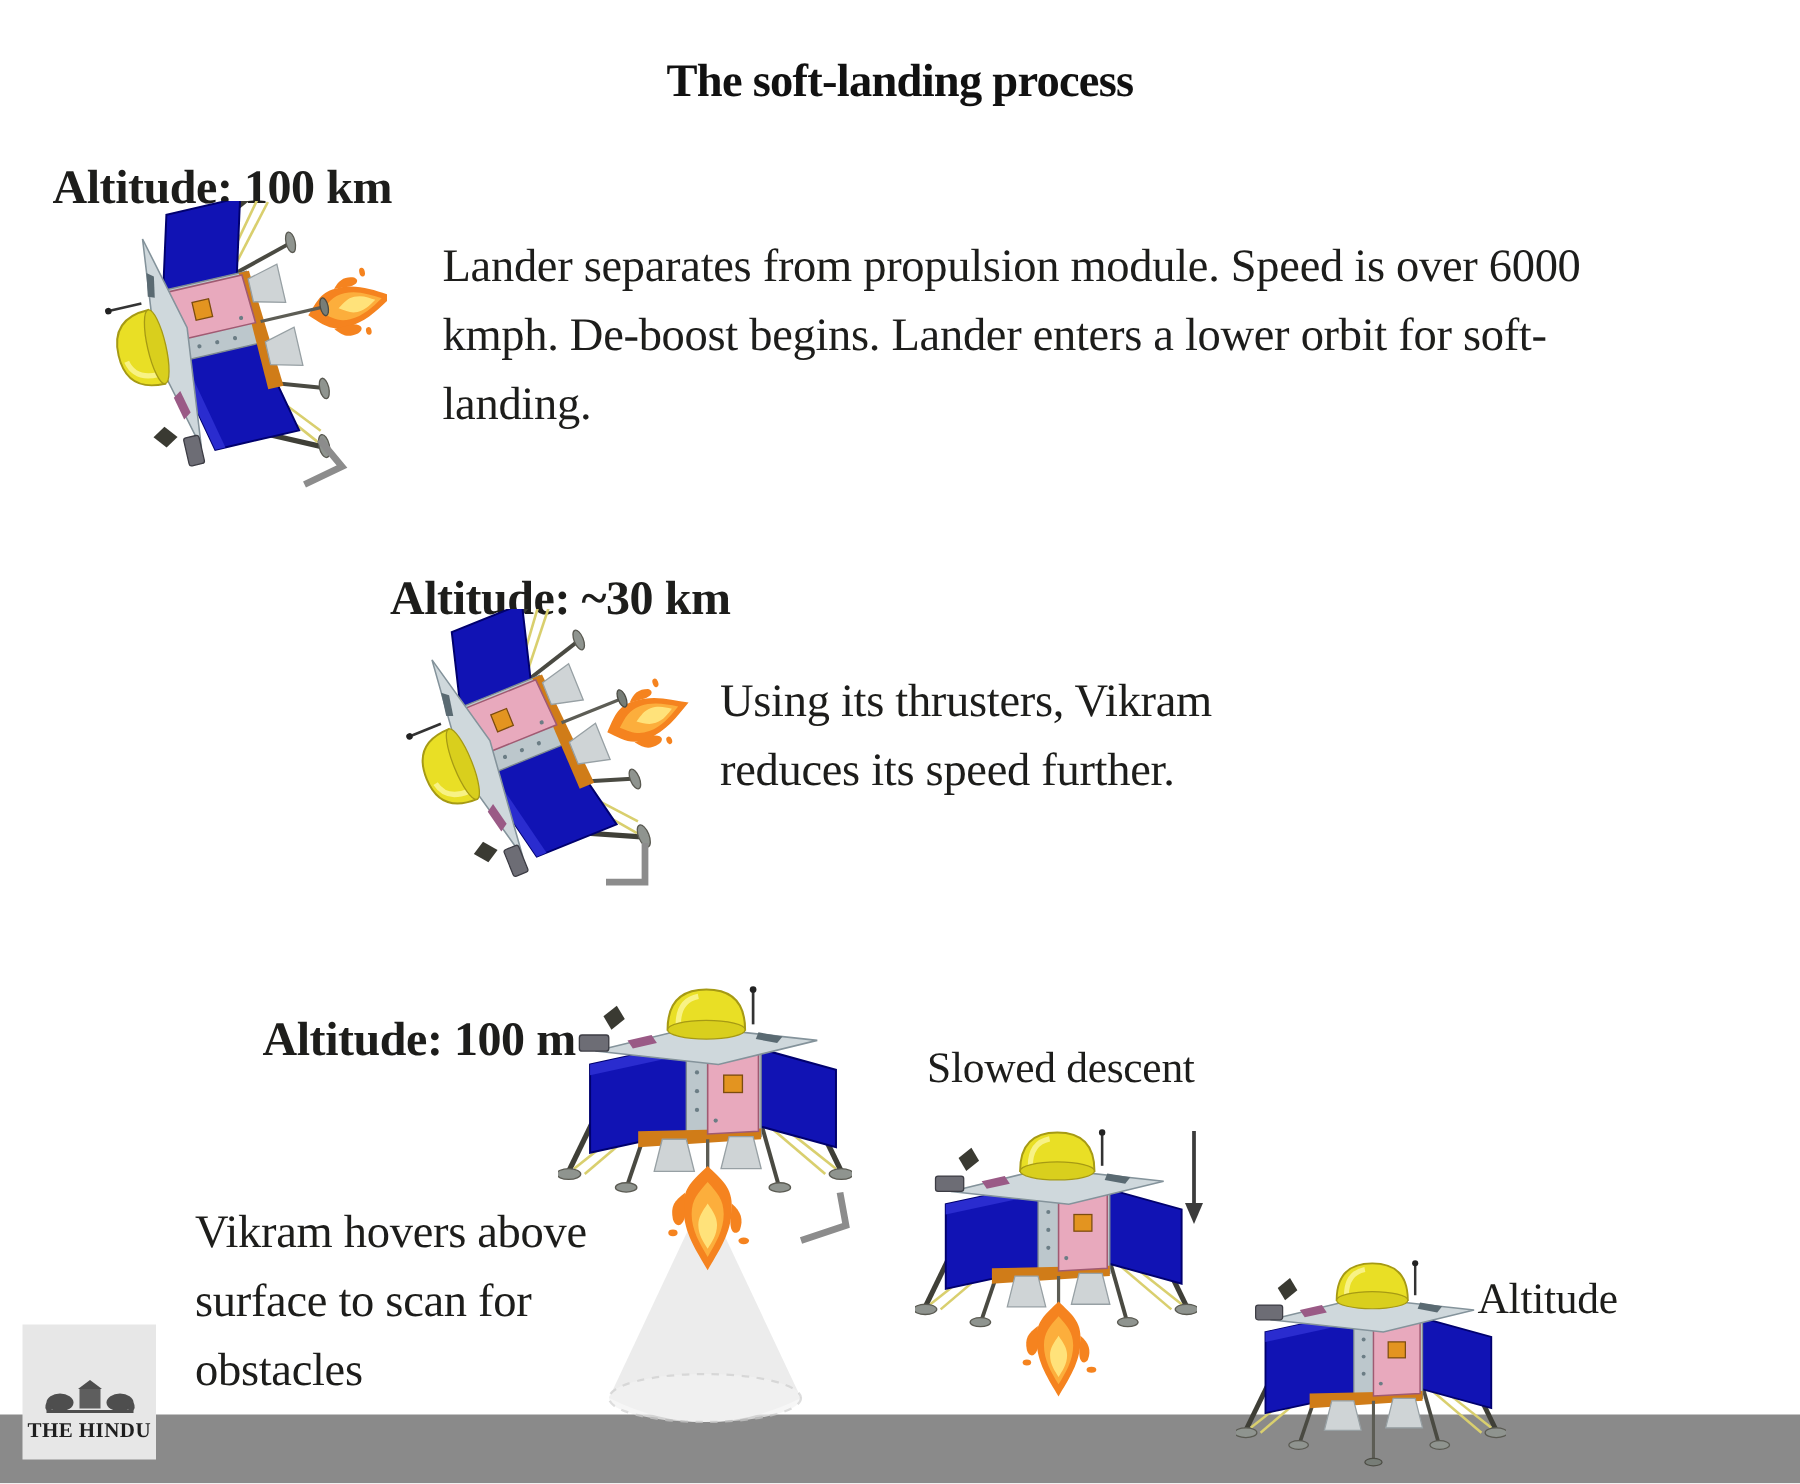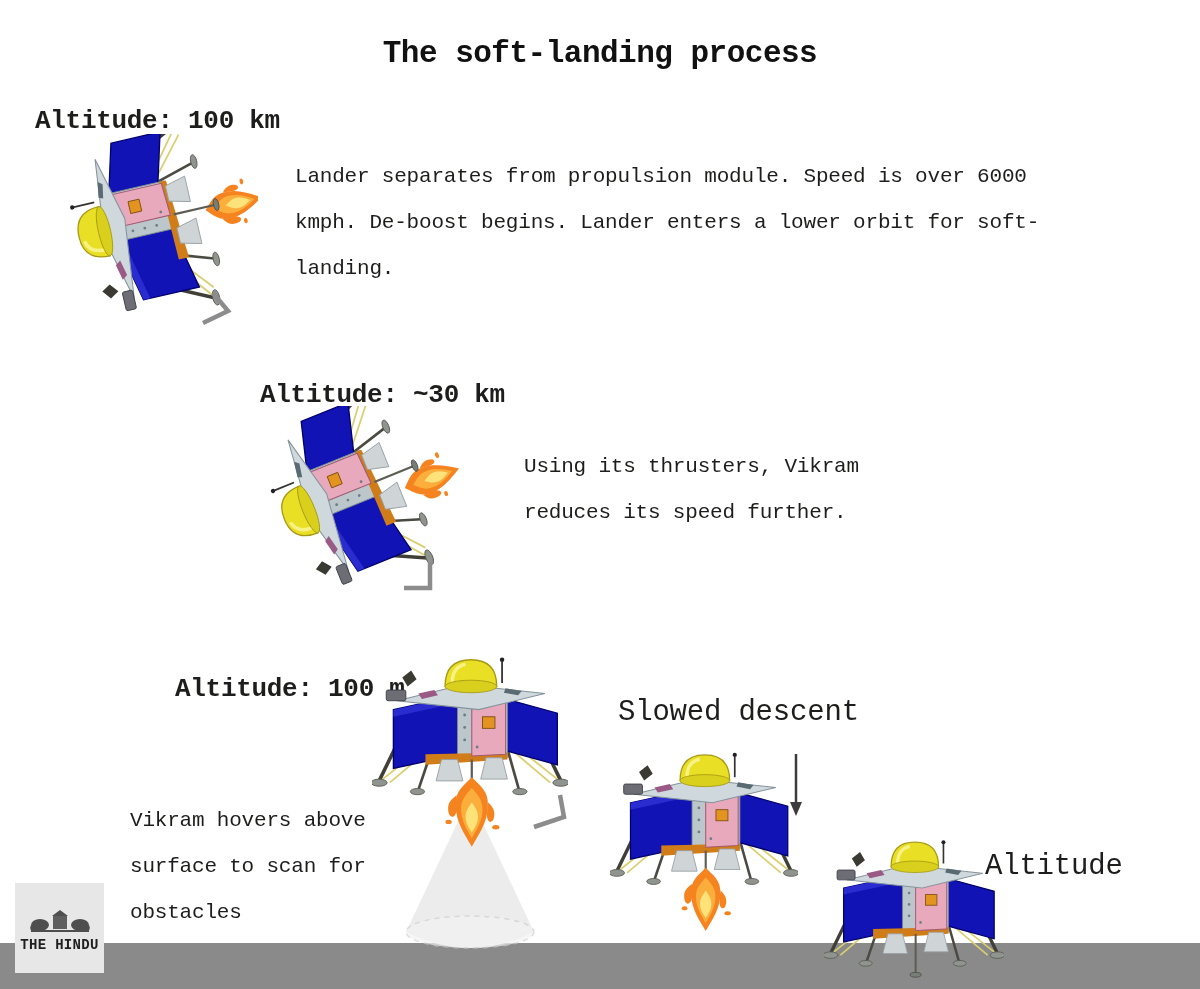--- a/index.html
+++ b/index.html
@@ -1,33 +1,33 @@
 <!DOCTYPE html>
 <html><head>
 <meta charset="utf-8">
 <style>
   html,body{margin:0;padding:0;background:#fff;}
   #stage-canvas{
     position:relative;width:1200px;height:989px;background:#ffffff;
-    font-family:Liberation Mono, monospace;color:#1d1d1b;
+    font-family:Liberation Serif, serif;color:#1d1d1b;
     overflow:hidden;
   }
   .abs{position:absolute;}
   .title{
     left:0;right:0;top:36px;text-align:center;
     font-size:31px;font-weight:700;letter-spacing:-0.5px;color:#111;
   }
-  .alt-label{font-size:26px;font-weight:700;letter-spacing:-0.3px;white-space:nowrap;}
-  .desc{font-size:21px;line-height:46px;letter-spacing:-0.2px;}
+  .alt-label{font-size:32px;font-weight:700;letter-spacing:-0.3px;white-space:nowrap;}
+  .desc{font-size:31px;line-height:46px;letter-spacing:-0.2px;}
   .plain-label{font-size:29px;letter-spacing:-0.2px;white-space:nowrap;}
   .ground{left:0;top:943px;width:1200px;height:46px;background:#8a8a8a;}
   .logo-box{
     left:15px;top:883px;width:89px;height:90px;background:#e7e7e7;
     display:flex;flex-direction:column;align-items:center;justify-content:flex-end;
-    padding-bottom:20px;box-sizing:border-box;z-index:6;
+    padding-bottom:10px;box-sizing:border-box;z-index:6;
   }
   .logo-text{font-size:14px;font-weight:700;letter-spacing:0.3px;color:#1f1f1f;white-space:nowrap;}
   svg{display:block;}
 </style>
 </head>
 <body>
 
 <div id="stage-canvas">
 
   <svg width="0" height="0" style="position:absolute" aria-hidden="true">
@@ -116,21 +116,21 @@
   <div class="abs alt-label" style="left:260px;top:380px;">Altitude: ~30 km</div>
   <svg class="abs" style="left:260px;top:406px;" width="200" height="187" viewBox="0 0 230 215">
     <use href="#flame-g" transform="translate(165,95) rotate(-110) scale(0.85)"></use>
     <g transform="translate(100,100) rotate(-112) translate(-112,-100)">
         <use href="#lander-g"></use>
       </g>
   </svg>
   <svg class="abs" style="left:400px;top:558px;" width="36" height="36" viewBox="0 0 36 36">
     <polyline points="30,4 30,30 4,30" fill="none" stroke="#8c8c8c" stroke-width="4.5"></polyline>
   </svg>
-  <div class="abs desc" style="left:480px;top:444px;width:400px;margin-left:44px;">Using its thrusters, Vikram reduces its speed further.</div>
+  <div class="abs desc" style="left:480px;top:444px;width:400px;">Using its thrusters, Vikram reduces its speed further.</div>
 
   <div class="abs alt-label" style="left:175px;top:674px;text-align:right;">Altitude: 100 m</div>
   <svg class="abs" style="left:400px;top:792px;" width="140" height="166" viewBox="0 0 140 166">
     <path d="M70,4 L6,140 Q70,172 134,140 Z" fill="#ececec"></path>
     <ellipse cx="70" cy="140" rx="64" ry="16" fill="#f3f3f3" opacity="0.7" stroke="#cfcfcf" stroke-width="1.5" stroke-dasharray="5 5"></ellipse>
   </svg>
   <svg class="abs" style="left:372px;top:640px;" width="196" height="223" viewBox="0 0 220 250">
     <use href="#lander-g"></use>
     <use href="#flame-g" transform="translate(112,152)"></use>
   </svg>

